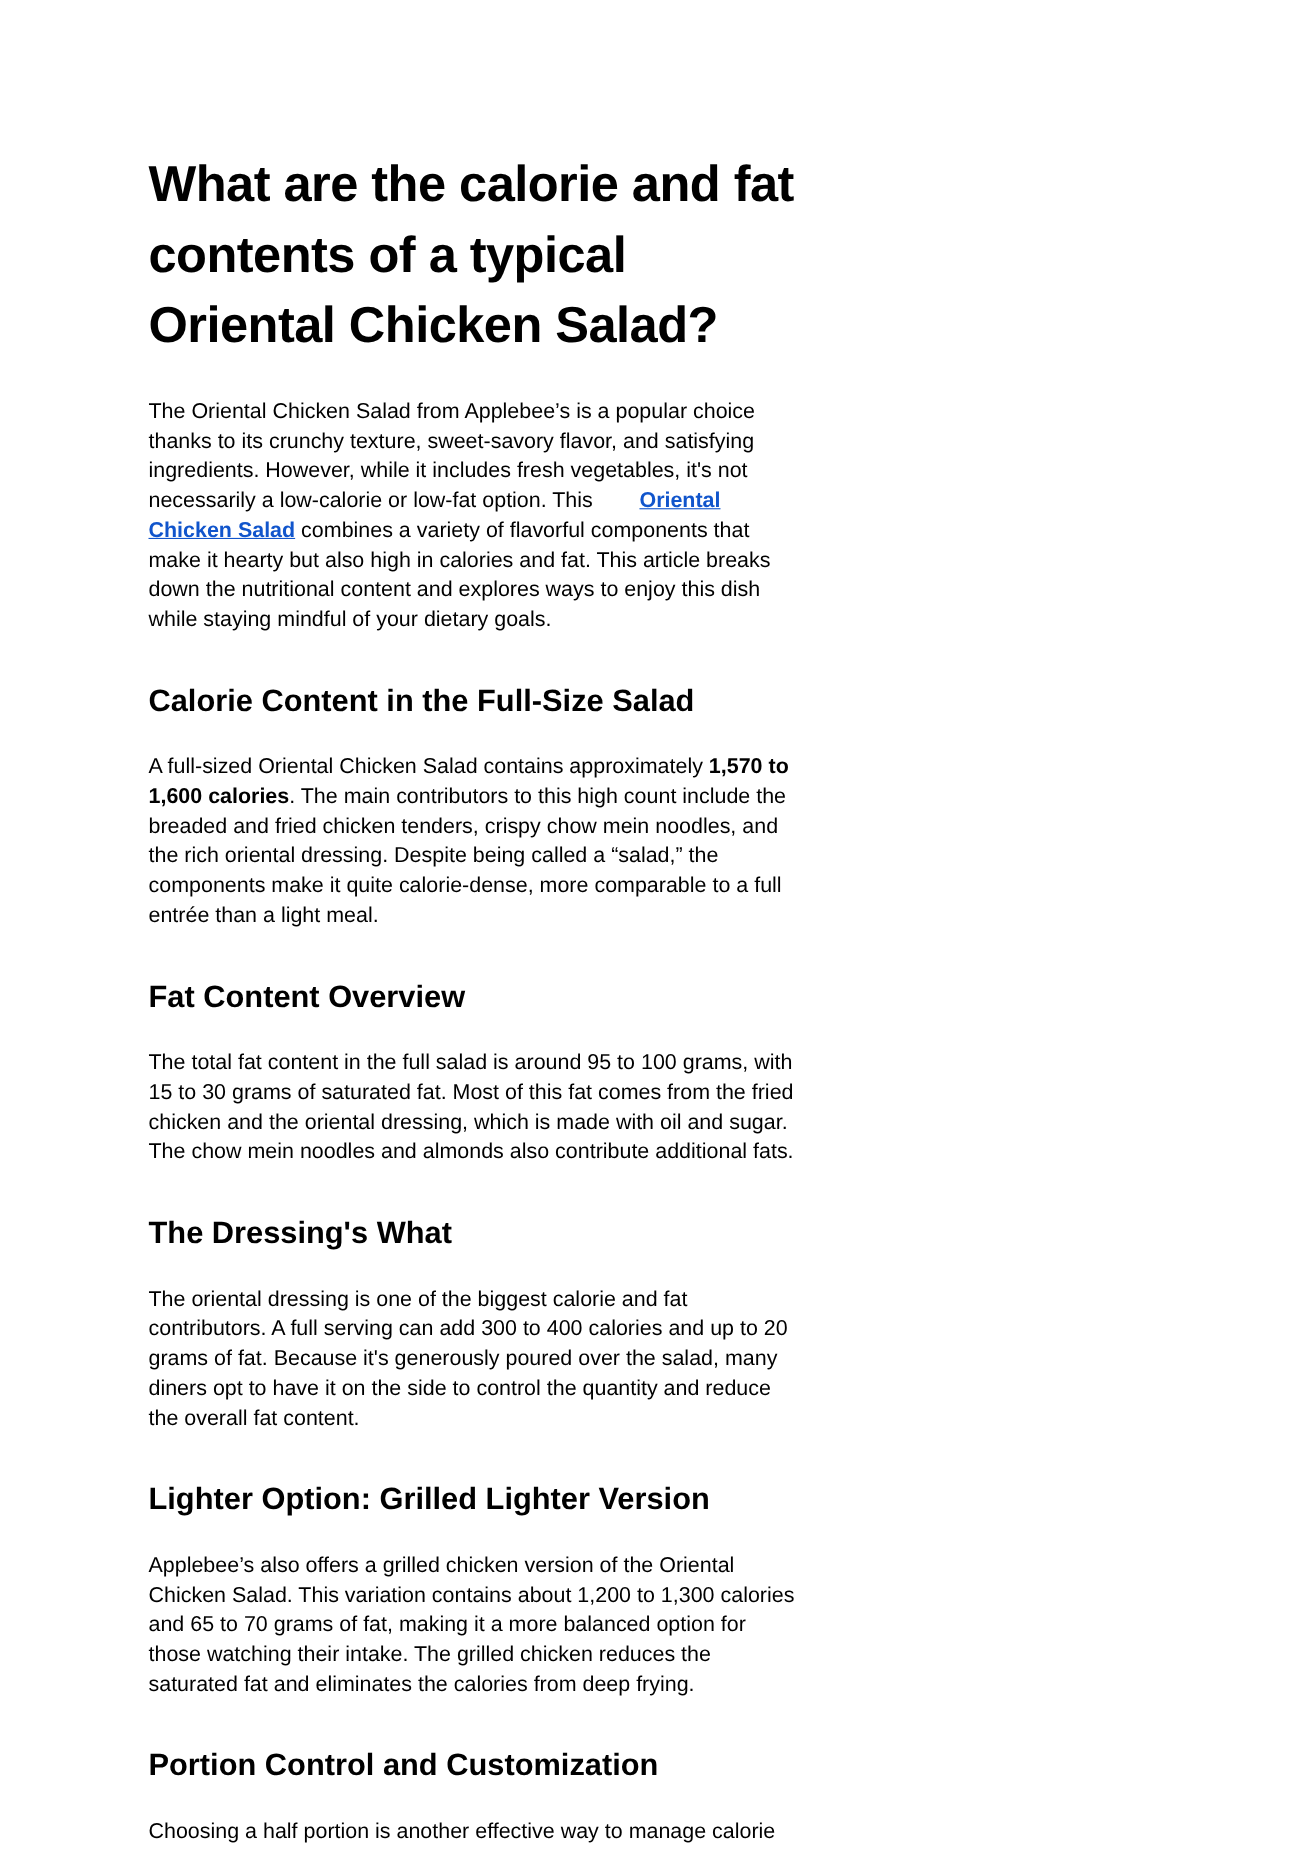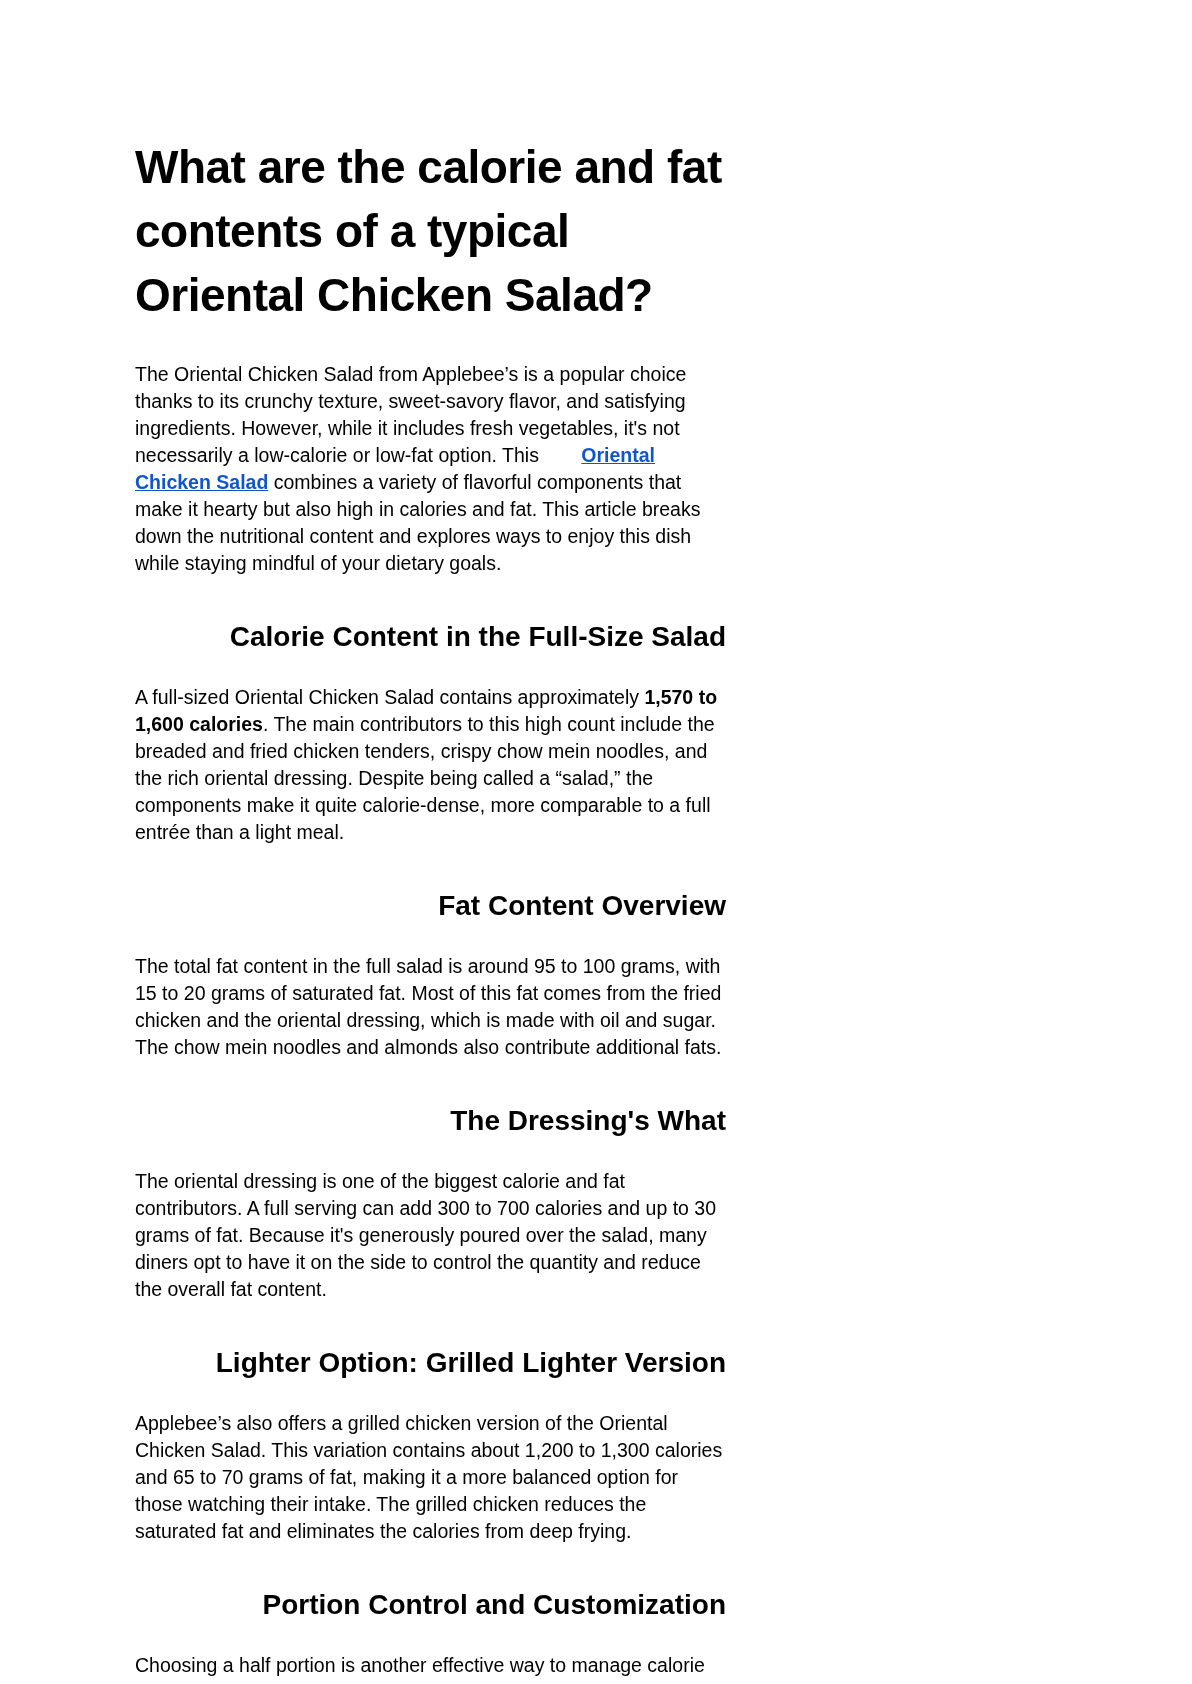--- a/index.html
+++ b/index.html
@@ -27,21 +27,20 @@
     font-size: 46px;
     line-height: 64px;
     font-weight: 700;
     letter-spacing: -0.5px;
   }
   .doc-h2 {
     margin: 12px 0 28px 0;
     font-size: 28px;
     line-height: 39px;
     font-weight: 700;
-    text-align: right;
   }
   .doc-p {
     margin: 0 0 40px 0;
     font-size: 19.5px;
     line-height: 27px;
     font-weight: 400;
   }
   .doc-p strong { font-weight: 700; }
   a.doc-link {
     font-weight: 700;
@@ -56,24 +55,24 @@
 <div class="doc-page">
 
   <h1 class="doc-title">What are the calorie and fat contents of a typical Oriental Chicken Salad?</h1>
 
   <p class="doc-p"><span>The Oriental Chicken Salad from Applebee’s is a popular choice thanks to its crunchy texture, sweet-savory flavor, and satisfying ingredients. However, while it includes fresh vegetables, it's not necessarily a low-calorie or low-fat option. This </span><a class="doc-link" style="color: rgb(17, 85, 204);">Oriental Chicken Salad</a><span> combines a variety of flavorful components that make it hearty but also high in calories and fat. This article breaks down the nutritional content and explores ways to enjoy this dish while staying mindful of your dietary goals.</span></p>
 
   <h2 class="doc-h2">Calorie Content in the Full-Size Salad</h2>
   <p class="doc-p"><span>A full-sized Oriental Chicken Salad contains approximately </span><strong>1,570 to 1,600 calories</strong><span>. The main contributors to this high count include the breaded and fried chicken tenders, crispy chow mein noodles, and the rich oriental dressing. Despite being called a “salad,” the components make it quite calorie-dense, more comparable to a full entrée than a light meal.</span></p>
 
   <h2 class="doc-h2">Fat Content Overview</h2>
-  <p class="doc-p">The total fat content in the full salad is around 95 to 100 grams, with 15 to 20 grams of saturated fat. Most of this fat comes from the fried chicken and the oriental dressing, which is made with oil and sugar. The chow mein noodles and almonds also contribute additional fats.</p>
+  <p class="doc-p">The total fat content in the full salad is around 95 to 100 grams, with 15 to 30 grams of saturated fat. Most of this fat comes from the fried chicken and the oriental dressing, which is made with oil and sugar. The chow mein noodles and almonds also contribute additional fats.</p>
 
   <h2 class="doc-h2">The Dressing's What</h2>
-  <p class="doc-p">The oriental dressing is one of the biggest calorie and fat contributors. A full serving can add 300 to 700 calories and up to 30 grams of fat. Because it's generously poured over the salad, many diners opt to have it on the side to control the quantity and reduce the overall fat content.</p>
+  <p class="doc-p">The oriental dressing is one of the biggest calorie and fat contributors. A full serving can add 300 to 400 calories and up to 20 grams of fat. Because it's generously poured over the salad, many diners opt to have it on the side to control the quantity and reduce the overall fat content.</p>
 
   <h2 class="doc-h2">Lighter Option: Grilled Lighter Version</h2>
   <p class="doc-p">Applebee’s also offers a grilled chicken version of the Oriental Chicken Salad. This variation contains about 1,200 to 1,300 calories and 65 to 70 grams of fat, making it a more balanced option for those watching their intake. The grilled chicken reduces the saturated fat and eliminates the calories from deep frying.</p>
 
   <h2 class="doc-h2">Portion Control and Customization</h2>
   <p class="doc-p">Choosing a half portion is another effective way to manage calorie intake, lowering the count to about 800 calories (crispy) or 600–650 calories (grilled). Additional tips include:</p>
 
 </div>
 
 </body></html>

